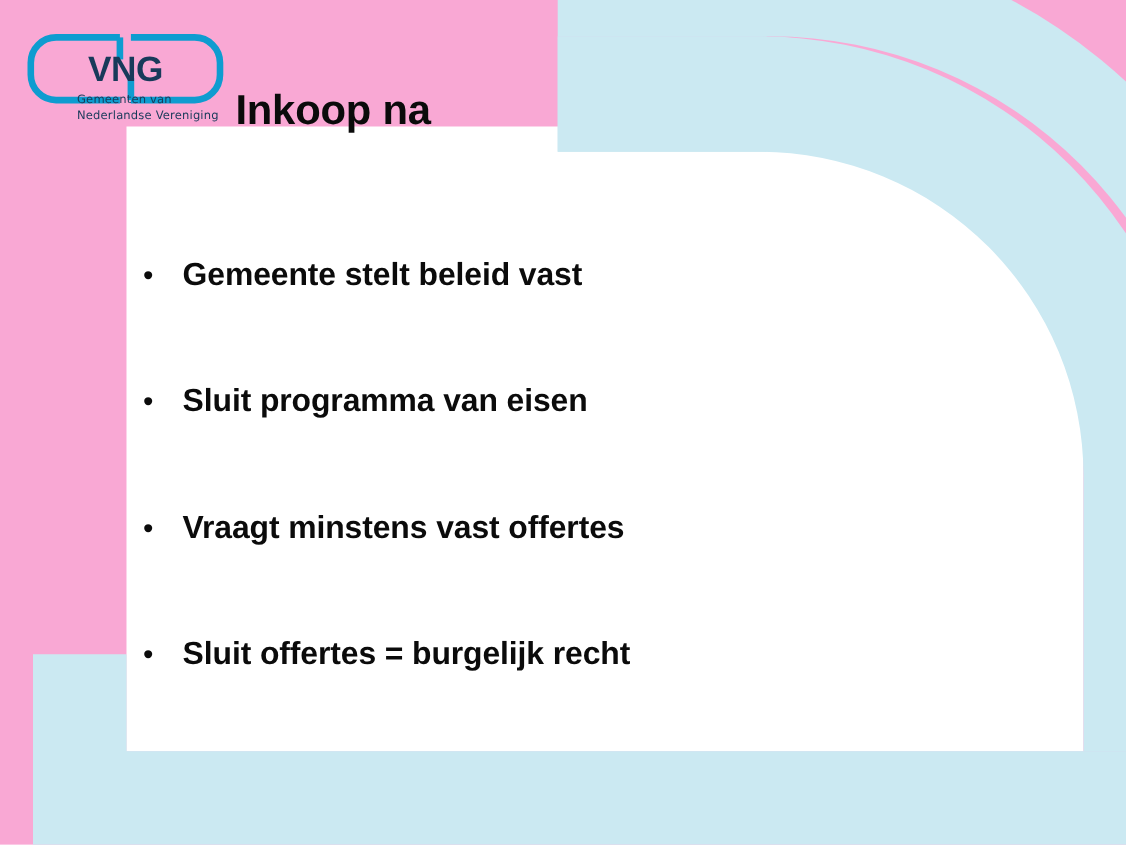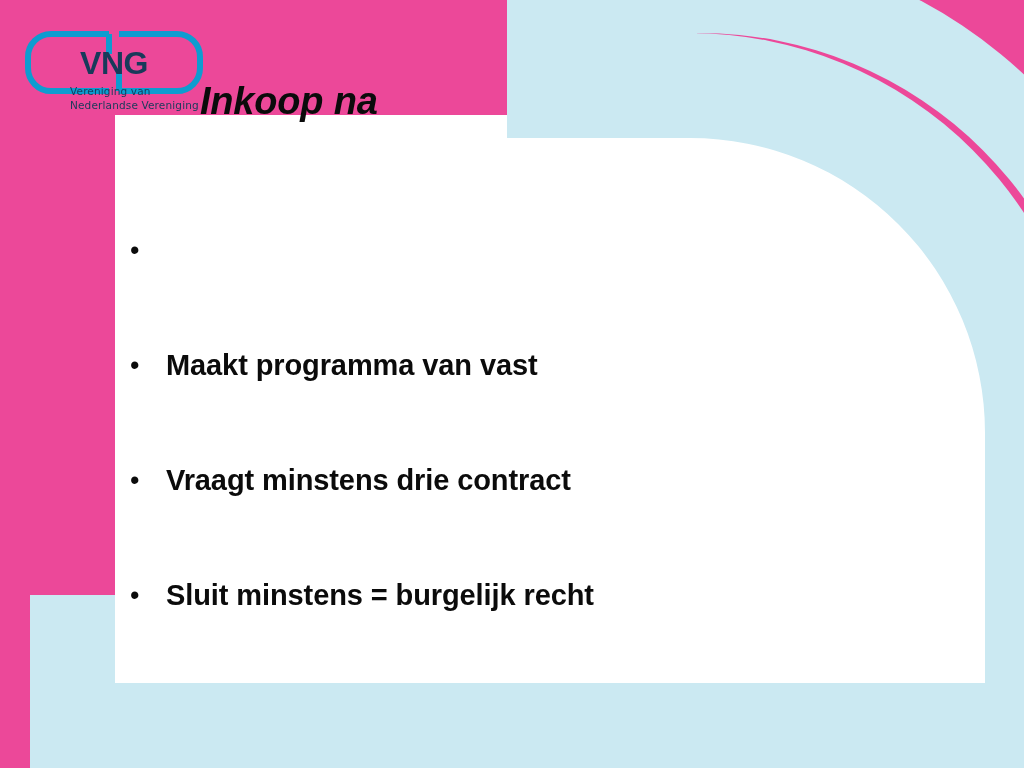--- a/index.html
+++ b/index.html
@@ -5,21 +5,21 @@
 <style>
   html, body {
     margin: 0;
     padding: 0;
     background: #ffffff;
   }
   #slide {
     position: relative;
     width: 1024px;
     height: 768px;
-    background: #ec4899;
+    background: #f9a8d4;
     overflow: hidden;
     font-family: "Liberation Sans", sans-serif;
   }
 
   
   #decor-layer {
     position: absolute;
     left: 0;
     top: 0;
     width: 1024px;
@@ -47,30 +47,29 @@
     font-size: 10.5px;
     line-height: 13.5px;
     color: #183A5A;
     letter-spacing: .15px;
     white-space: nowrap;
   }
 
   
   #title {
     position: absolute;
-    left: 200px;
+    left: 214px;
     top: 52px;
     width: 690px;
     z-index: 4;
     font-size: 38px;
     font-weight: bold;
     line-height: 49px;
     color: #0b0b0b;
     letter-spacing: -0.2px;
-    font-style: italic;
   }
   #title .tline { display: block; }
 
   
   #bullets {
     position: absolute;
     left: 126px;
     top: 228px;
     width: 780px;
     z-index: 4;
@@ -168,45 +167,46 @@
       </g>
 
       <g fill="#0e9cd0">
         <rect x="84" y="6" width="6" height="20"></rect>
         <rect x="94" y="43" width="6" height="20"></rect>
       </g>
 
       <text x="92" y="46" text-anchor="middle" font-family="'Liberation Sans', sans-serif" font-size="32" font-weight="bold" fill="#183a5a" letter-spacing="-0.5">VNG</text>
     </svg>
     <div class="logo-sub">
-      <span>Vereniging van</span><br>
+      <span>Gemeenten van</span><br>
       <span>Nederlandse Vereniging</span>
     </div>
   </div>
 
   <h1 id="title">
     <span class="tline">Inkoop na</span>
   </h1>
 
   <div id="bullets">
 
     <div class="bullet-row">
       <span class="bullet-mark">•</span>
-    </div>
-
-    <div class="bullet-row">
-      <span class="bullet-mark">•</span>
-      <span class="bullet-text">Maakt programma van vast</span>
-    </div>
-
-    <div class="bullet-row">
-      <span class="bullet-mark">•</span>
-      <span class="bullet-text">Vraagt minstens drie contract</span>
-    </div>
-
-    <div class="bullet-row">
-      <span class="bullet-mark">•</span>
-      <span class="bullet-text">Sluit minstens = burgelijk recht</span>
+      <span class="bullet-text">Gemeente stelt beleid vast</span>
+    </div>
+
+    <div class="bullet-row">
+      <span class="bullet-mark">•</span>
+      <span class="bullet-text">Sluit programma van eisen</span>
+    </div>
+
+    <div class="bullet-row">
+      <span class="bullet-mark">•</span>
+      <span class="bullet-text">Vraagt minstens vast offertes</span>
+    </div>
+
+    <div class="bullet-row">
+      <span class="bullet-mark">•</span>
+      <span class="bullet-text">Sluit offertes = burgelijk recht</span>
     </div>
 
   </div>
 
 </div>
 
 </body></html>

